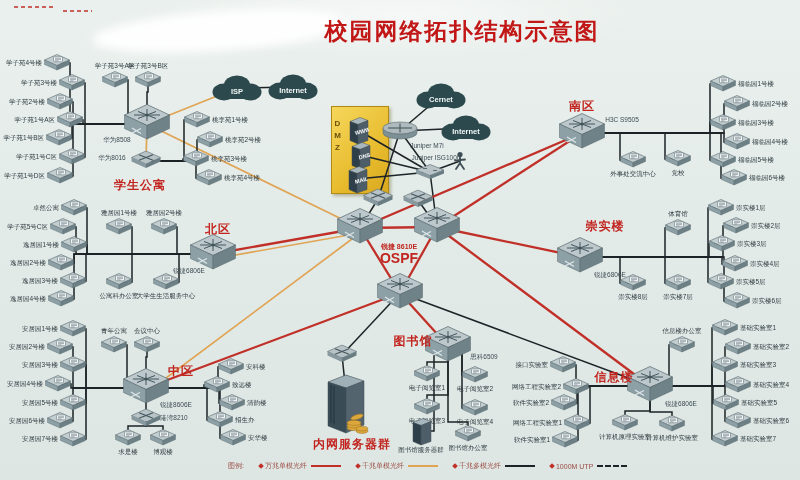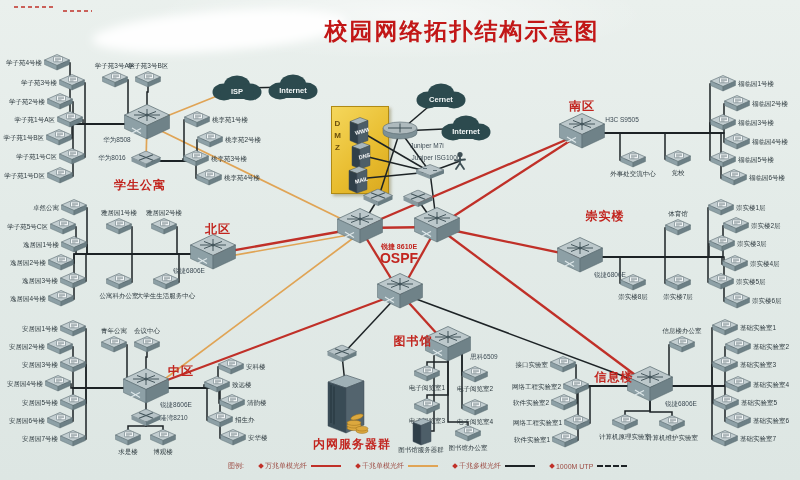--- a/index.html
+++ b/index.html
@@ -1202,21 +1202,21 @@
       <div class="txt dev" style="left: 117px; top: 140px;">华为8508</div>
       <div class="txt dev" style="left: 112px; top: 158px;">华为8016</div>
       <div class="txt area" style="left: 140px; top: 185px;">学生公寓</div>
       <div class="txt area" style="left: 218px; top: 229px;">北区</div>
       <div class="txt dev" style="left: 189px; top: 271px;">锐捷6806E</div>
       <div class="txt area" style="left: 181px; top: 371px;">中区</div>
       <div class="txt dev" style="left: 176px; top: 405px;">锐捷8606E</div>
       <div class="txt dev" style="left: 174px; top: 418px;">港湾8210</div>
       <div class="txt area" style="left: 582px; top: 106px;">南区</div>
       <div class="txt dev" style="left: 622px; top: 120px;">H3C S9505</div>
-      <div class="txt area" style="left: 585px; top: 216px; padding-left: 40px;">崇实楼</div>
+      <div class="txt area" style="left: 585px; top: 226px; padding-left: 40px;">崇实楼</div>
       <div class="txt dev" style="left: 610px; top: 275px;">锐捷6806E</div>
       <div class="txt area" style="left: 614px; top: 377px;">信息楼</div>
       <div class="txt dev" style="left: 681px; top: 404px;">锐捷6806E</div>
       <div class="txt area" style="left: 413px; top: 341px;">图书馆</div>
       <div class="txt dev" style="left: 484px; top: 357px;">思科6509</div>
       <div class="txt area" style="left: 352px; top: 444px;">内网服务器群</div>
       <div class="txt dev" style="left: 427px; top: 146px;">Juniper M7i</div>
       <div class="txt dev" style="left: 436px; top: 158px;">Juniper ISG1000</div>
     </div>
   <div id="title">校园网络拓扑结构示意图</div>

